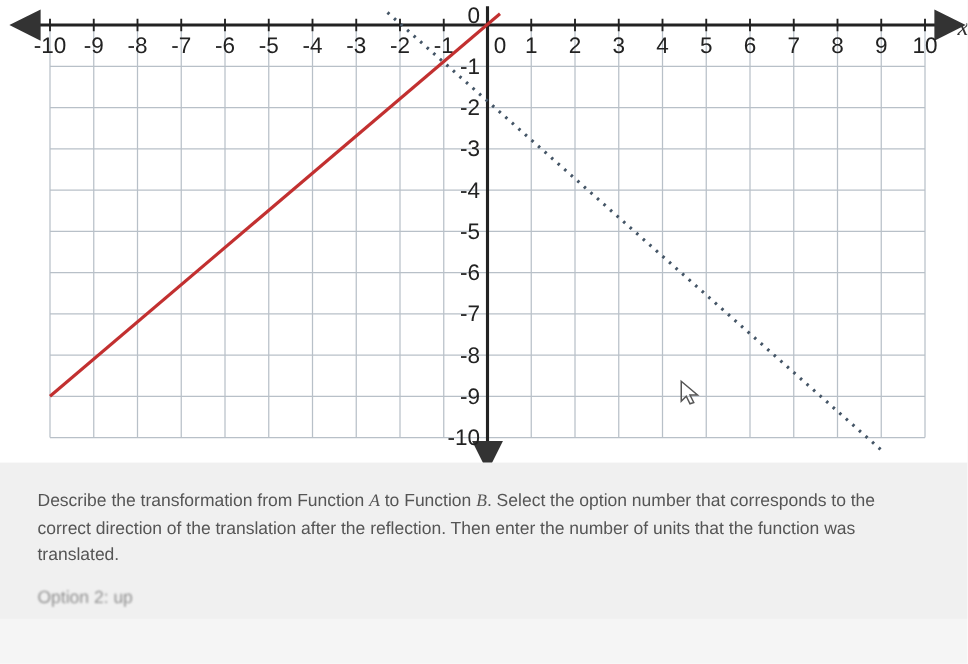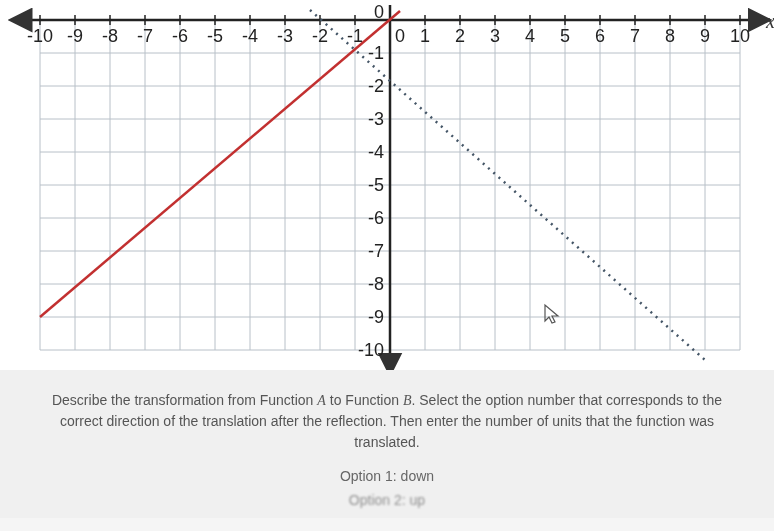--- a/index.html
+++ b/index.html
@@ -17,21 +17,20 @@
       height: 370px;
       background: #ffffff;
     }
     .graph-svg {
       width: 100%;
       height: 100%;
     }
     .question-area {
       padding: 20px 30px 10px 30px;
       background: #f0f0f0;
-      text-align: center;
     }
     .question-text {
       color: #555;
       font-size: 14px;
       line-height: 1.5;
       margin-bottom: 15px;
     }
     .function-var {
       font-style: italic;
       font-family: 'Times New Roman', serif;
@@ -171,15 +170,14 @@
     <g transform="translate(545,305)">
       <path d="M0,0 L0,16 L4,12 L7,18 L10,17 L7,11 L13,11 Z" fill="none" stroke="#555" stroke-width="1.2"></path>
     </g>
   </svg>
 </div>
 
 <div class="question-area">
   <p class="question-text">
     <span>Describe the transformation from Function </span><span class="function-var">A</span><span> to Function </span><span class="function-var">B</span><span>. Select the option number that corresponds to the correct direction of the translation after the reflection. Then enter the number of units that the function was translated.</span>
   </p>
-  <p class="option-text">Option 1: down</p>
   <p class="option-text blurred">Option 2: up</p>
 </div>
 
 </body></html>

